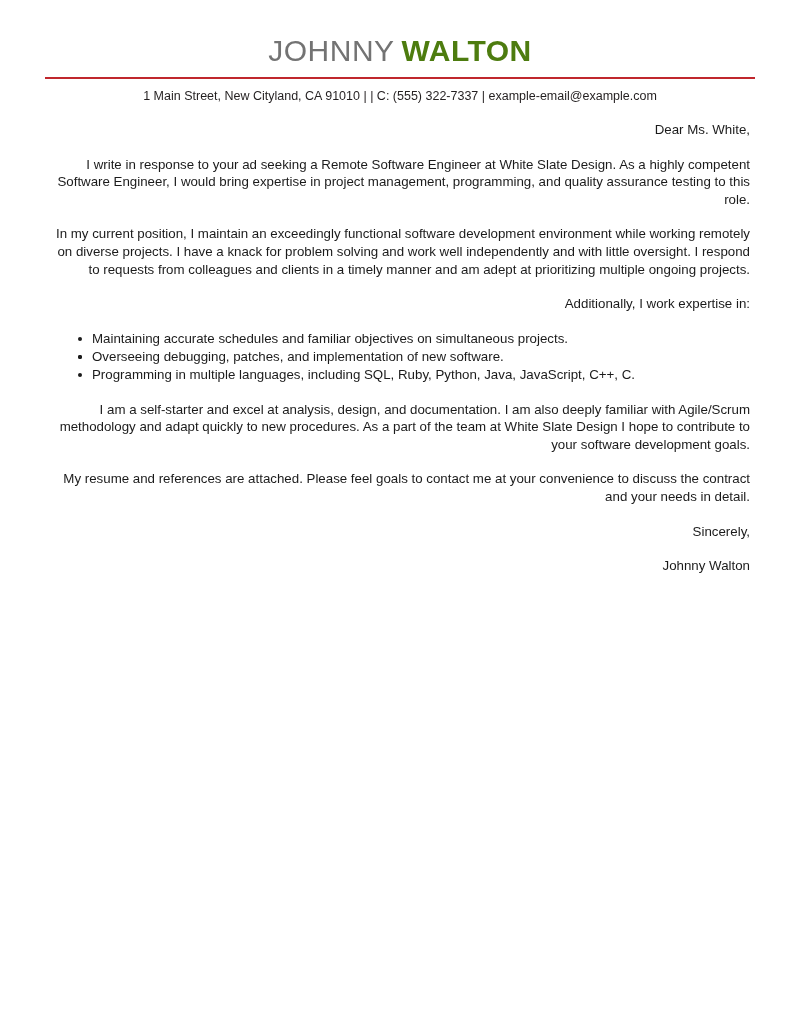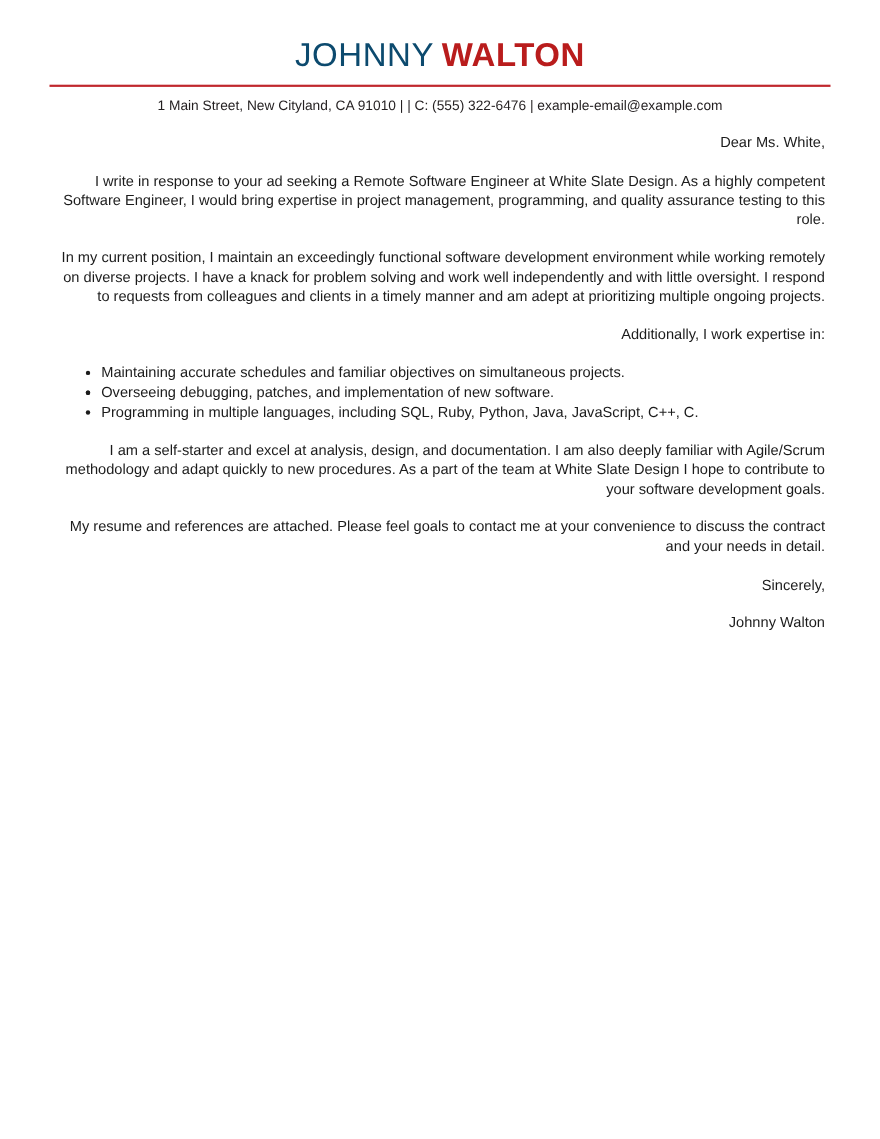--- a/index.html
+++ b/index.html
@@ -23,25 +23,25 @@
     padding-top: 34px;
     text-align: center;
   }
   .name-line {
     font-size: 30px;
     line-height: 34px;
     letter-spacing: 0.5px;
     white-space: nowrap;
   }
   .name-first {
-    color: #0c4a6e;
+    color: #737373;
     font-weight: 400;
   }
   .name-last {
-    color: #b91c1c;
+    color: #4d7c0f;
     font-weight: 700;
     margin-left: 7px;
   }
   .rule {
     height: 2px;
     background: #c0272d;
     margin: 9px 45px 0 45px;
   }
   .contact {
     margin-top: 9px;
@@ -98,21 +98,21 @@
 </head>
 <body>
 
 <div class="page">
 
   <div class="letterhead">
     <div class="name-line">
       <span class="name-first">JOHNNY</span><span class="name-last">WALTON</span>
     </div>
     <div class="rule"></div>
-    <div class="contact">1 Main Street, New Cityland, CA 91010 | | C: (555) 322-6476 | example-email@example.com</div>
+    <div class="contact">1 Main Street, New Cityland, CA 91010 | | C: (555) 322-7337 | example-email@example.com</div>
   </div>
 
   <div class="body">
 
     <p class="salutation">Dear Ms. White,</p>
 
     <p>I write in response to your ad seeking a Remote Software Engineer at White Slate Design. As a highly competent Software Engineer, I would bring expertise in project management, programming, and quality assurance testing to this role.</p>
 
     <p>In my current position, I maintain an exceedingly functional software development environment while working remotely on diverse projects. I have a knack for problem solving and work well independently and with little oversight. I respond to requests from colleagues and clients in a timely manner and am adept at prioritizing multiple ongoing projects.</p>
 

